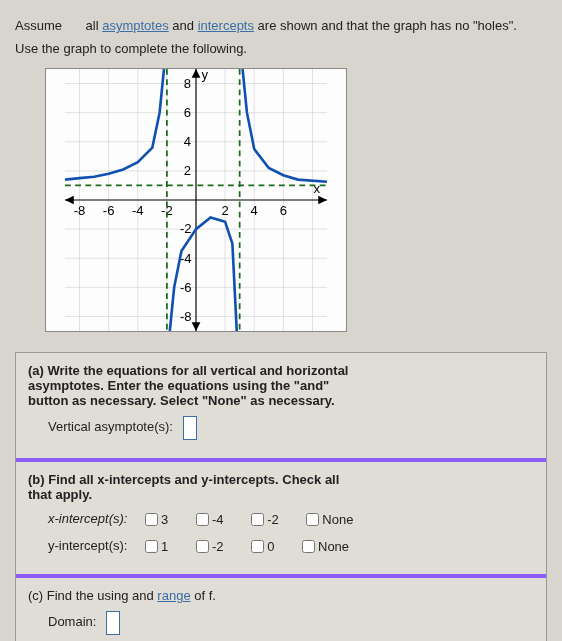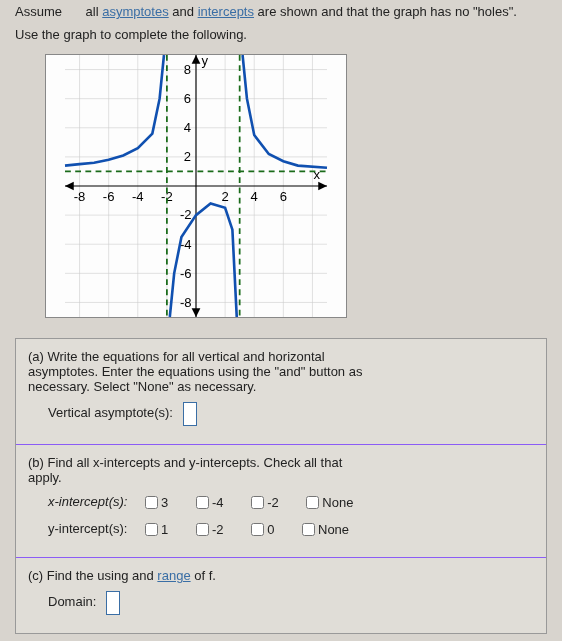--- a/index.html
+++ b/index.html
@@ -7,53 +7,53 @@
     padding: 0;
     font-family: Arial, sans-serif;
     font-size: 13px;
     background: #d8d4ce;
     color: #222;
     width: 562px;
   }
   .page {
     padding: 0 15px 15px 15px;
   }
-  .top-text { padding-top: 4px; }
+  .top-text { padding-top: 18px; }
   a.link { color: #3a6ea5; text-decoration: underline; }
   .instr { margin: 8px 0 12px 0; }
   .graph-box {
     width: 300px; height: 262px;
     border: 1px solid #888;
     background: #fdfdfd;
     margin: 0 0 20px 30px;
     position: relative;
   }
   .panel {
     border: 1px solid #999;
     background: #e0ddd7;
     margin-top: 4px;
   }
-  .sect { border-top: 1px solid #8b5cf6; padding: 10px 12px; }
+  .sect { border-top: 4px solid #8b5cf6; padding: 10px 12px; }
   .sect:first-child { border-top: none; }
   .row { margin: 8px 0; }
   .label { display: inline-block; }
   .input-box {
     display: inline-block;
     width: 12px; height: 22px;
     border: 1px solid #3a6ea5;
     background: #fff;
     vertical-align: middle;
     margin-left: 6px;
   }
   .check-group { display: inline-block; margin-left: 10px; }
   input[type=checkbox] { vertical-align: middle; }
   .cb-label { margin-right: 10px; vertical-align: middle; }
   .part-wrap { position: relative; }
   svg.graph { width:100%; height:100%; display:block; } 
-  .wide { margin-right: 170px; }
+  .wide { margin-right: 170px; font-weight: bold; }
 </style>
 </head>
 <body>
 
 <div class="page">
   <div class="top-text">
     <span>Assume</span>
     <span style="margin-left:20px">all </span><a class="link">asymptotes</a><span> and </span><a class="link">intercepts</a><span> are shown and that the graph has no "holes".</span>
   </div>
   <div class="instr">Use the graph to complete the following.</div>

